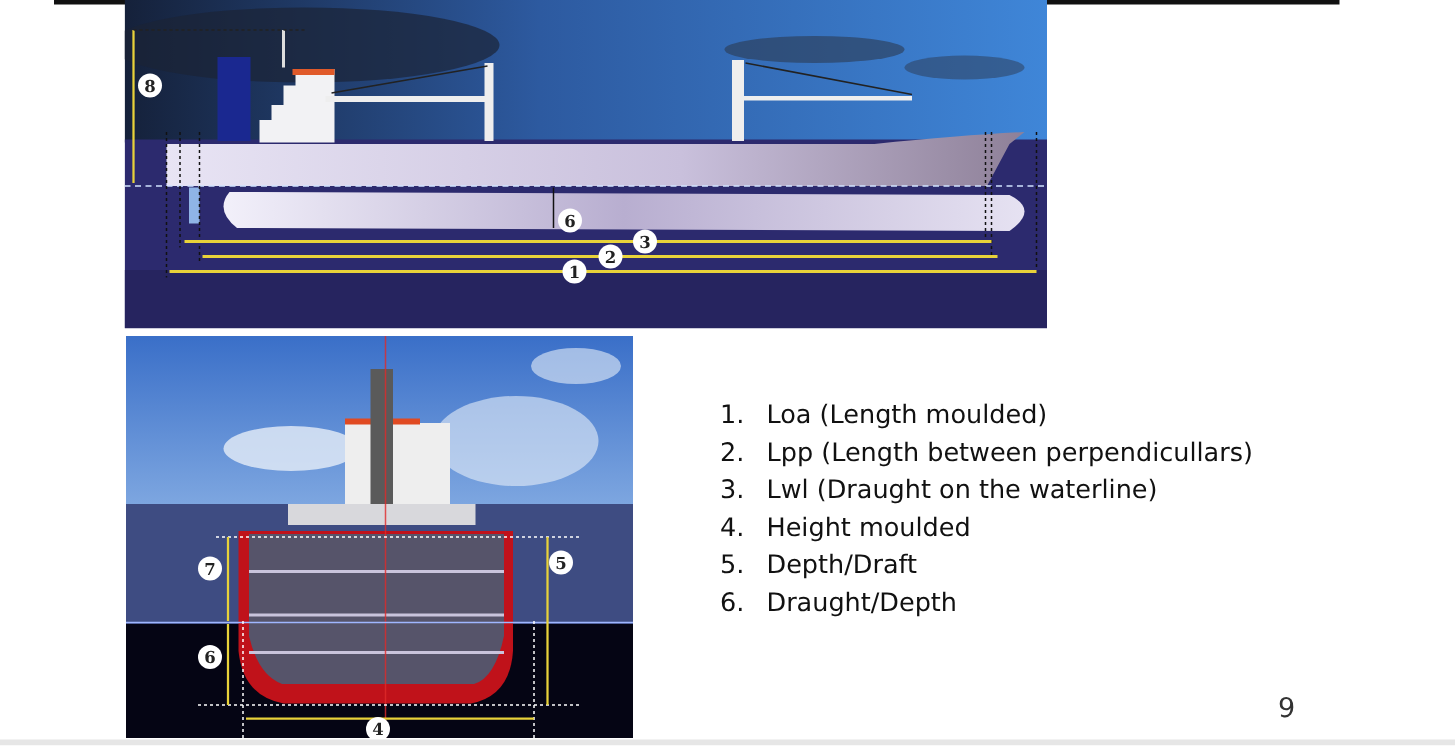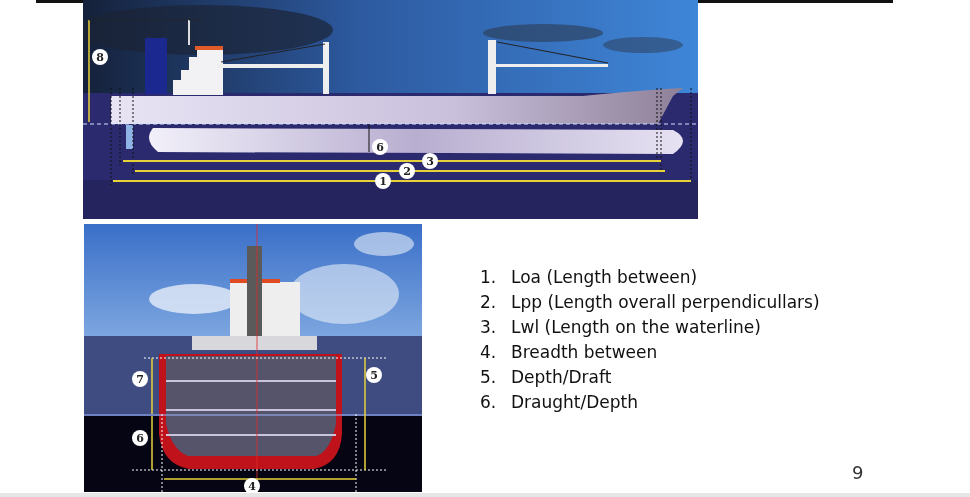--- a/index.html
+++ b/index.html
@@ -143,33 +143,33 @@
 
     <line x1="80" y1="255" x2="272" y2="255" stroke="#e8d23a" stroke-width="1.5"></line>
     <circle cx="168" cy="262" r="8" fill="#fff"></circle>
     <text x="168" y="266" text-anchor="middle" class="badge-text">4</text>
   </svg>
 </div>
 
 <ul class="legend">
   <li>
       <span class="num">1.</span>
-      <span>Loa (Length between)</span>
+      <span>Loa (Length moulded)</span>
     </li>
   <li>
       <span class="num">2.</span>
-      <span>Lpp (Length overall perpendicullars)</span>
+      <span>Lpp (Length between perpendicullars)</span>
     </li>
   <li>
       <span class="num">3.</span>
-      <span>Lwl (Length on the waterline)</span>
+      <span>Lwl (Draught on the waterline)</span>
     </li>
   <li>
       <span class="num">4.</span>
-      <span>Breadth between</span>
+      <span>Height moulded</span>
     </li>
   <li>
       <span class="num">5.</span>
       <span>Depth/Draft</span>
     </li>
   <li>
       <span class="num">6.</span>
       <span>Draught/Depth</span>
     </li>
 </ul>

